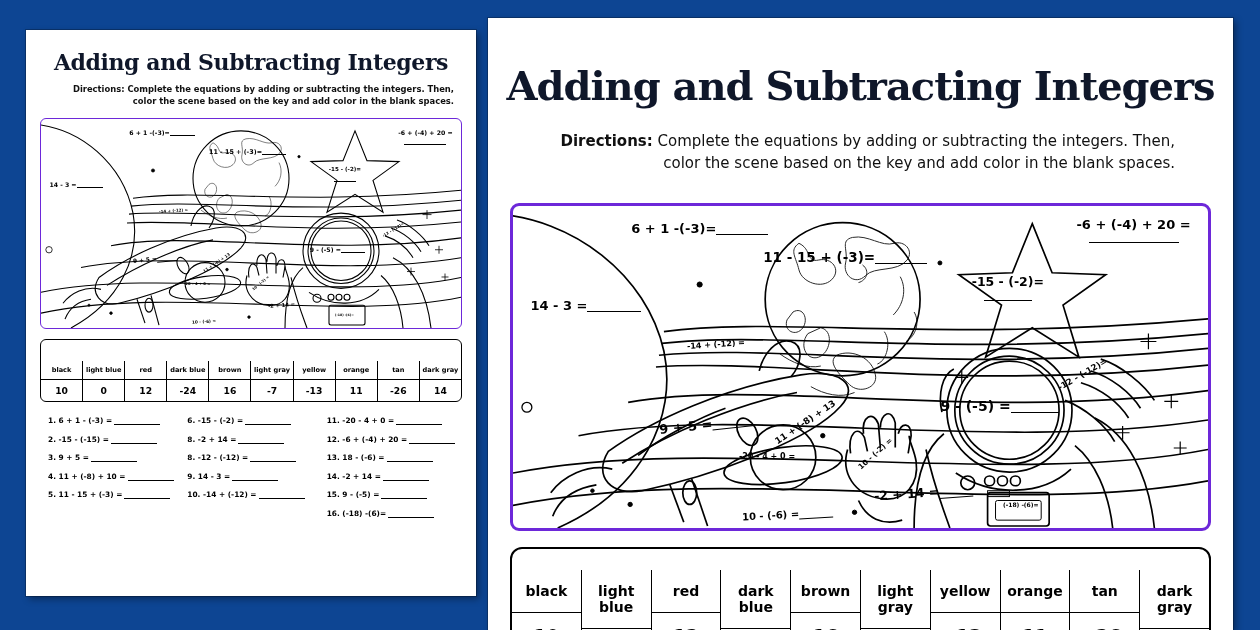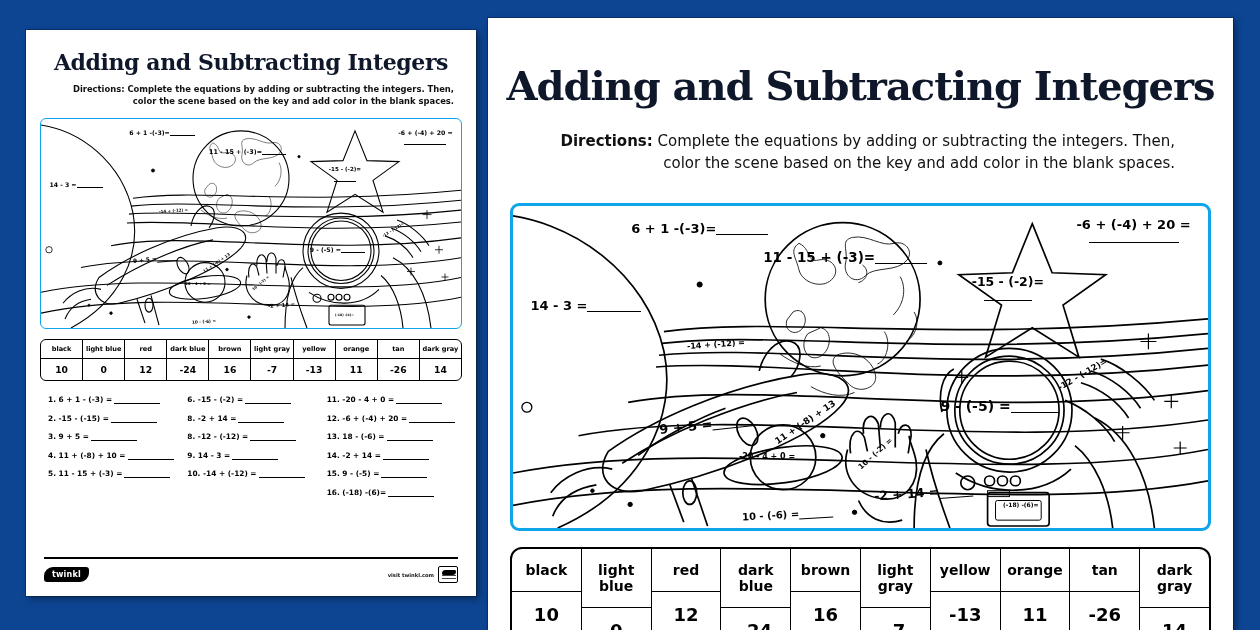--- a/index.html
+++ b/index.html
@@ -37,21 +37,21 @@
     line-height: 1.45;
   }
   #left-panel .directions  { font-size: 8.4px; margin: 8px 22px 0 22px; font-weight: 600; }
   #right-panel .directions { font-size: 15px; margin: 22px 58px 0 58px; }
   .directions b { font-weight: bold; }
 
   
   .scene-box {
     position: relative;
     background: #fff;
-    border: 2px solid #0ea5e9;
+    border: 2px solid #6d28d9;
     border-radius: 9px;
     overflow: hidden;
   }
   #left-panel .scene-box {
     margin: 11px 14px 0 14px;
     height: 211px;
     border-width: 1.5px;
     border-radius: 6px;
   }
   #right-panel .scene-box {
@@ -86,20 +86,21 @@
     overflow: hidden;
     background: #fff;
   }
   .key-col {
     flex: 1 1 0;
     border-right: 1.6px solid #000;
     text-align: center;
     font-family: "DejaVu Sans", sans-serif;
     font-weight: bold;
     color: #000;
+    margin-top: 21px;
   }
   .key-col:last-child { border-right: none; }
   .key-name { display: block; }
   .key-val  { display: block; border-top: 1.6px solid #000; }
 
   #left-panel .key-table {
     margin: 10px 14px 0 14px;
     border-width: 1.5px; border-radius: 6px;
   }
   #left-panel .key-name { font-size: 6.6px; padding: 5px 1px; }
@@ -387,27 +388,20 @@
     <div class="prob-col">
       <div class="prob-item"><span>11. -20 - 4 + 0 =</span><span class="blank"></span></div>
       <div class="prob-item"><span>12. -6 + (-4) + 20 =</span><span class="blank"></span></div>
       <div class="prob-item"><span>13. 18 - (-6) =</span><span class="blank"></span></div>
       <div class="prob-item"><span>14. -2 + 14 =</span><span class="blank"></span></div>
       <div class="prob-item"><span>15. 9 - (-5) =</span><span class="blank"></span></div>
       <div class="prob-item"><span>16. (-18) -(6)=</span><span class="blank"></span></div>
     </div>
   </div>
 
-  <div class="footer">
-    <div class="twinkl-logo">twinkl</div>
-    <div class="footer-right">
-      <span class="footer-url">visit twinkl.com</span>
-      <span class="footer-badge"></span>
-    </div>
-  </div>
 </div>
 
 <div class="panel" id="right-panel">
 
   <h1 class="sheet-title">Adding and Subtracting Integers</h1>
 
   <p class="directions">
     <b>Directions:</b><span> Complete the equations by adding or subtracting the integers. Then, color the scene based on the key and add color in the blank spaces.</span>
   </p>
 

